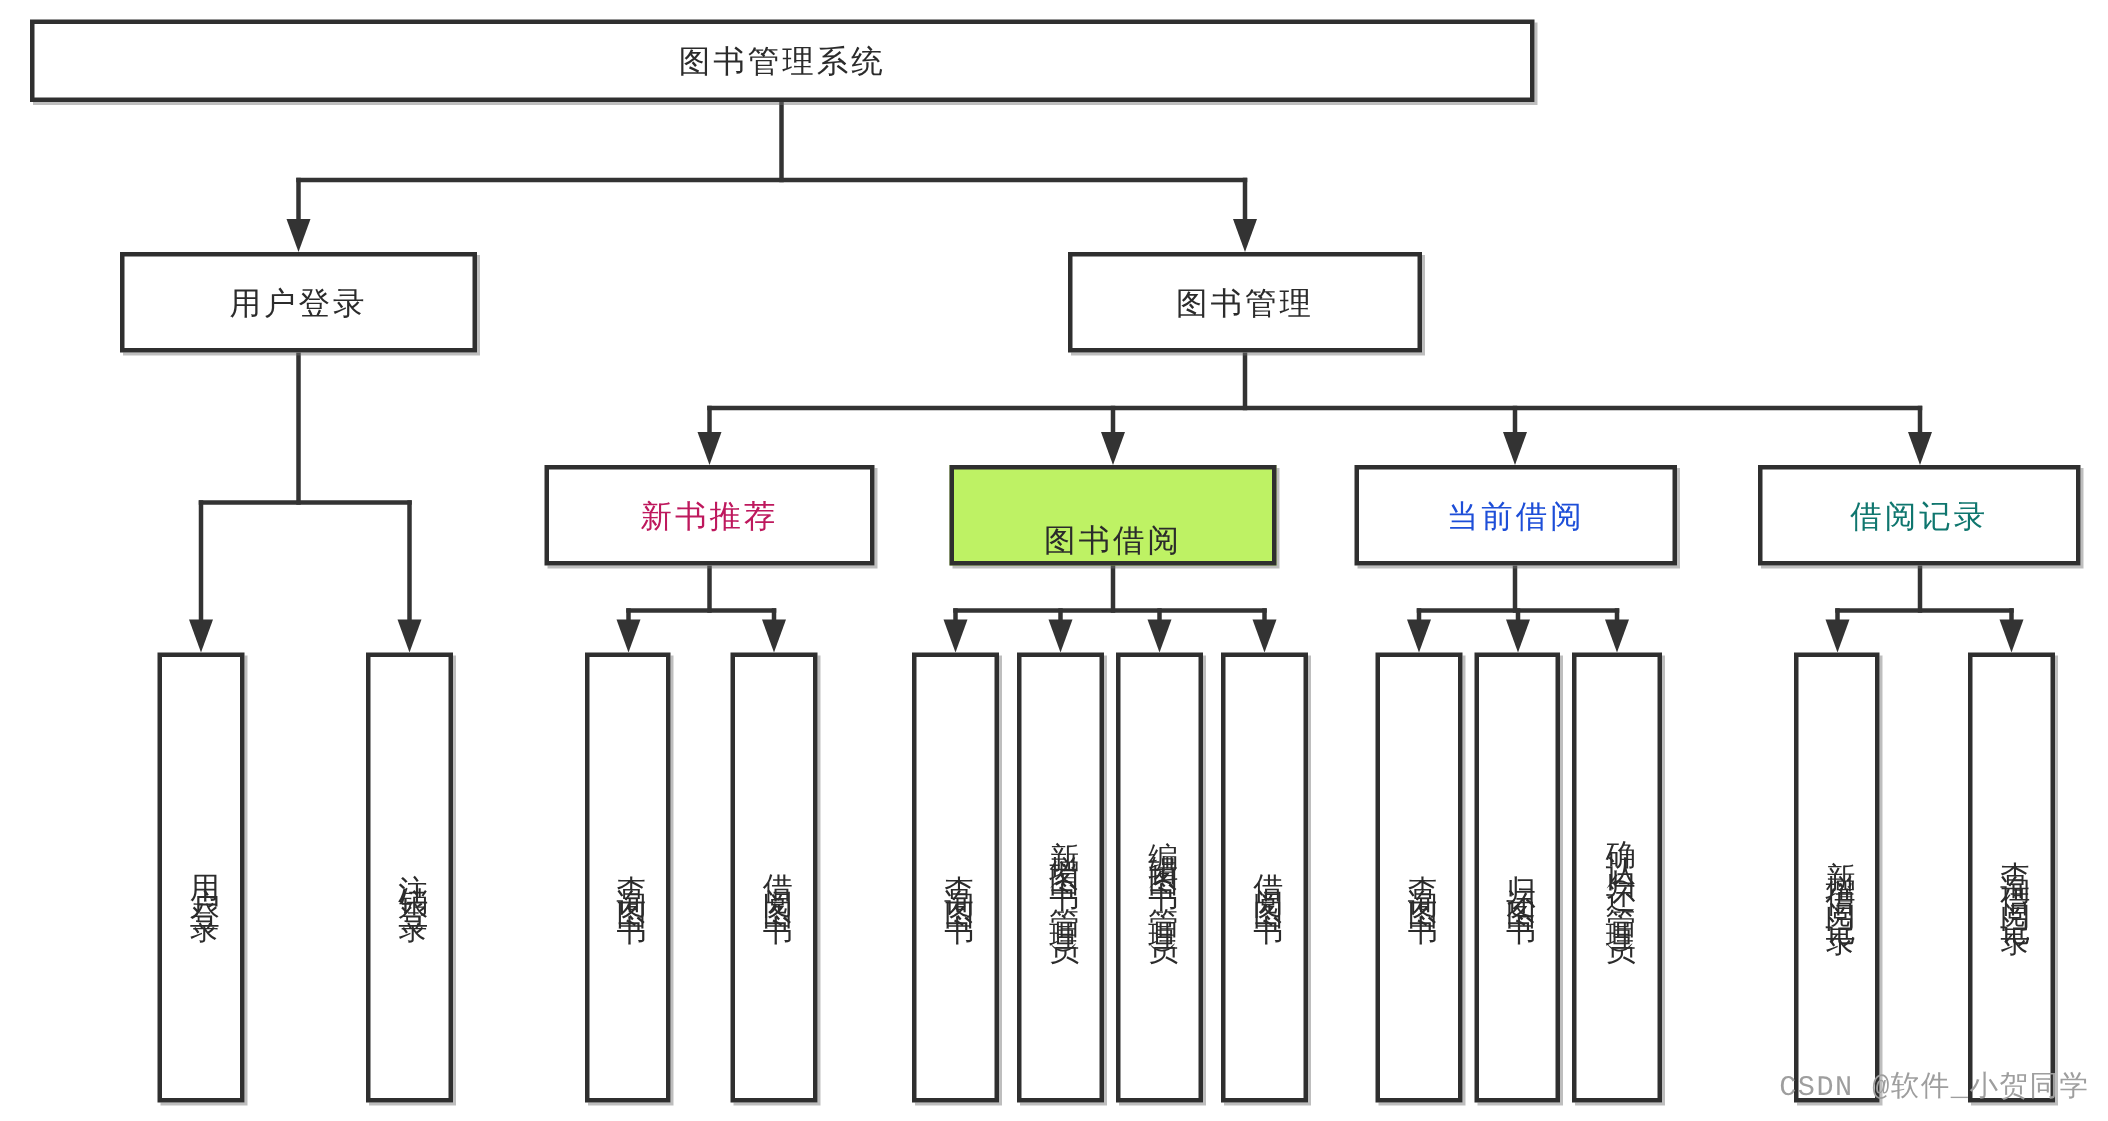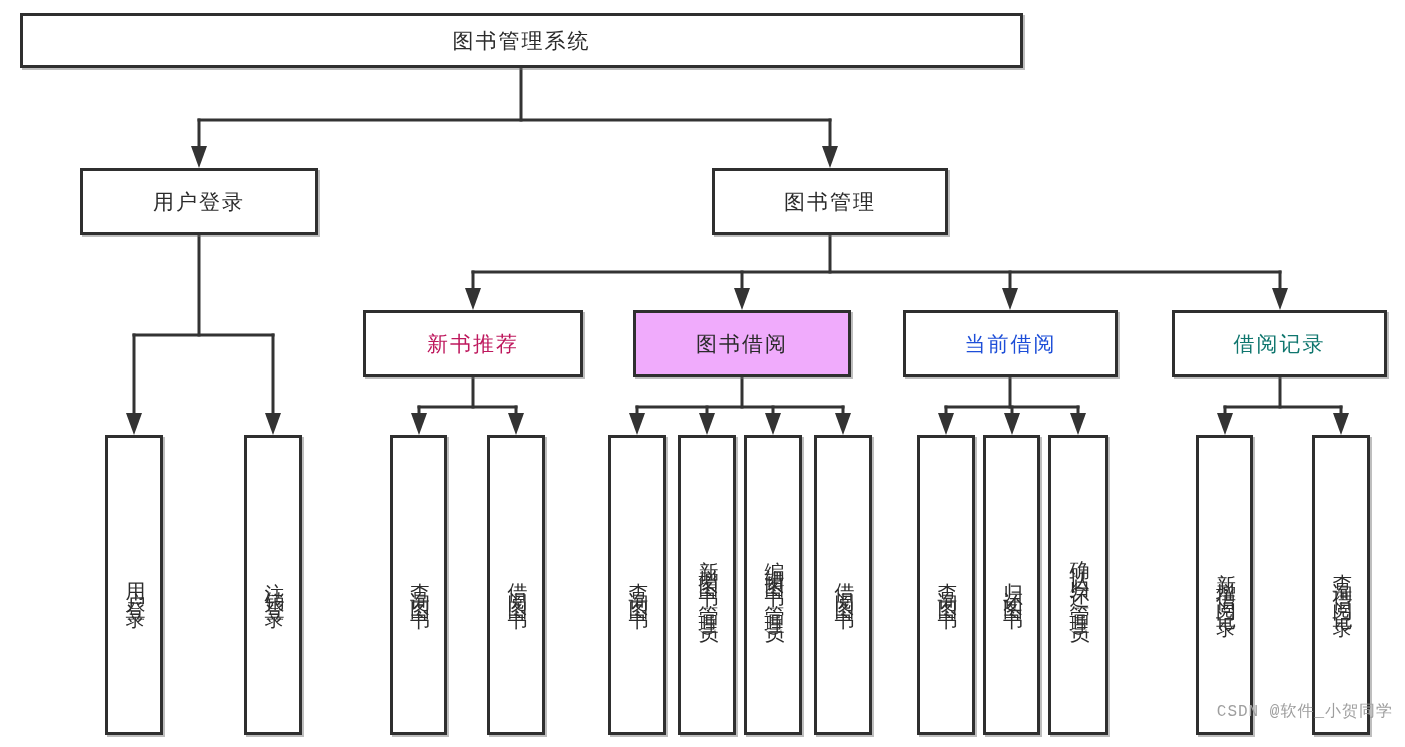--- a/index.html
+++ b/index.html
@@ -28,22 +28,22 @@
   .node.v span {
     writing-mode:vertical-rl;
     text-orientation:mixed;
     font-size:20px;
     line-height:1;
     letter-spacing:9px;
     white-space:normal;
   }
   .watermark {
     position:absolute;
-    right:12px; bottom:25px;
-    font-size:16px;
+    right:12px; bottom:10px;
+    font-size:19px;
     color:#9e9e9e;
     letter-spacing:1px;
     pointer-events:none;
   }
 </style>
 </head>
 <body>
 
 <div class="canvas">
   <svg class="wires" xmlns="http://www.w3.org/2000/svg" viewBox="0 0 1405 747">
@@ -106,21 +106,21 @@
       </div>
       <div class="node" style="left: 80px; top: 168px; width: 238px; height: 67px; border-color: rgb(47, 47, 47); background: rgb(255, 255, 255); color: rgb(43, 43, 43);">
         <span>用户登录</span>
       </div>
       <div class="node" style="left: 712px; top: 168px; width: 236px; height: 67px; border-color: rgb(47, 47, 47); background: rgb(255, 255, 255); color: rgb(43, 43, 43); text-align: right;">
         <span>图书管理</span>
       </div>
       <div class="node" style="left: 363px; top: 310px; width: 220px; height: 67px; border-color: rgb(47, 47, 47); background: rgb(255, 255, 255); color: #be185d;">
         <span>新书推荐</span>
       </div>
-      <div class="node" style="left: 633px; top: 310px; width: 218px; height: 67px; border-color: rgb(47, 47, 47); background: #f0abfc; color: rgb(43, 43, 43);">
+      <div class="node" style="left: 633px; top: 310px; width: 218px; height: 67px; border-color: rgb(47, 47, 47); background: #bef264; color: rgb(43, 43, 43); align-items: flex-end;">
         <span>图书借阅</span>
       </div>
       <div class="node" style="left: 903px; top: 310px; width: 215px; height: 67px; border-color: rgb(47, 47, 47); background: rgb(255, 255, 255); color: #1d4ed8;">
         <span>当前借阅</span>
       </div>
       <div class="node" style="left: 1172px; top: 310px; width: 215px; height: 67px; border-color: rgb(47, 47, 47); background: rgb(255, 255, 255); color: #0f766e;">
         <span>借阅记录</span>
       </div>
       <div class="node v" style="left: 105px; top: 435px; width: 58px; height: 300px; border-color: rgb(47, 47, 47); background: rgb(255, 255, 255); color: rgb(43, 43, 43);">
         <span>用户登录</span>

